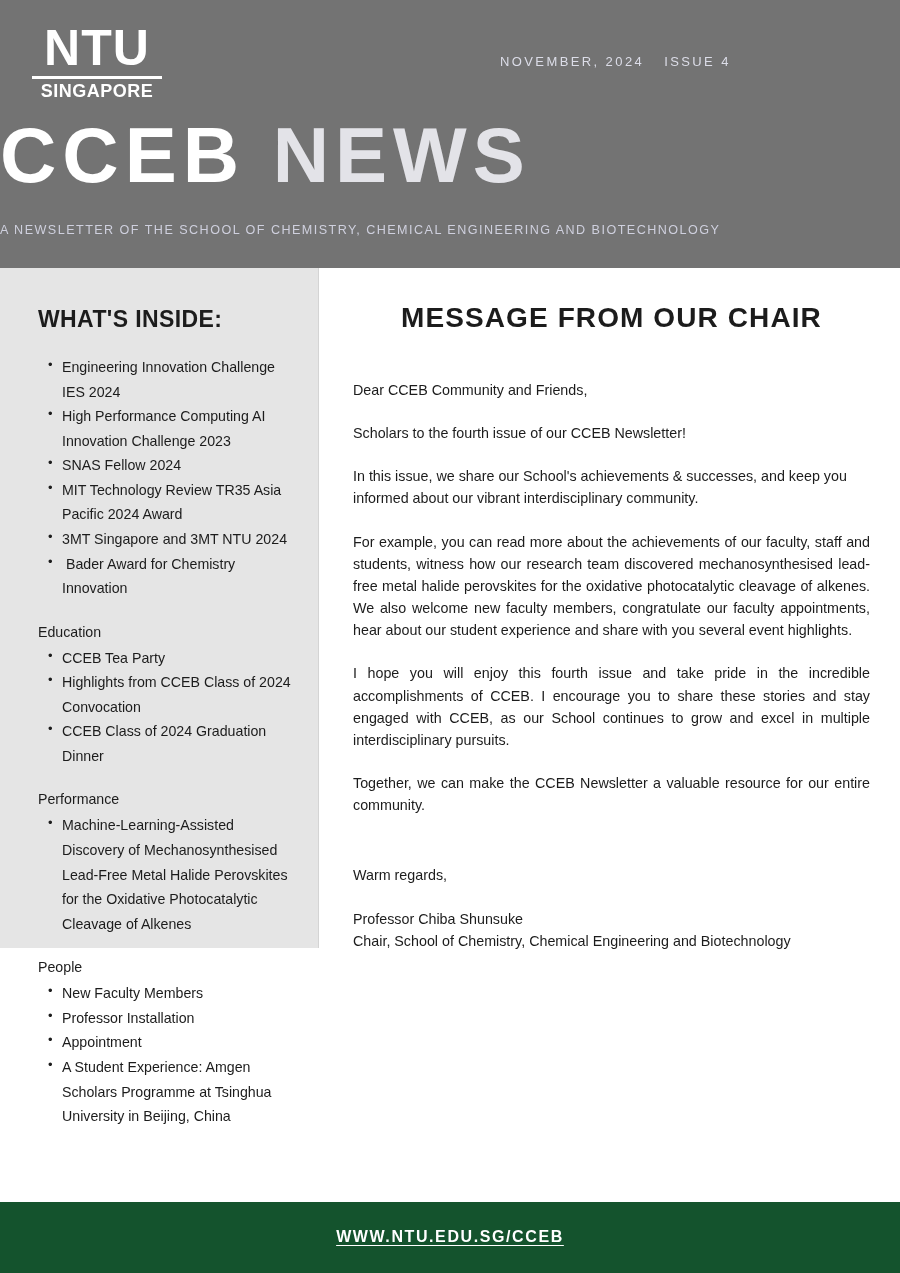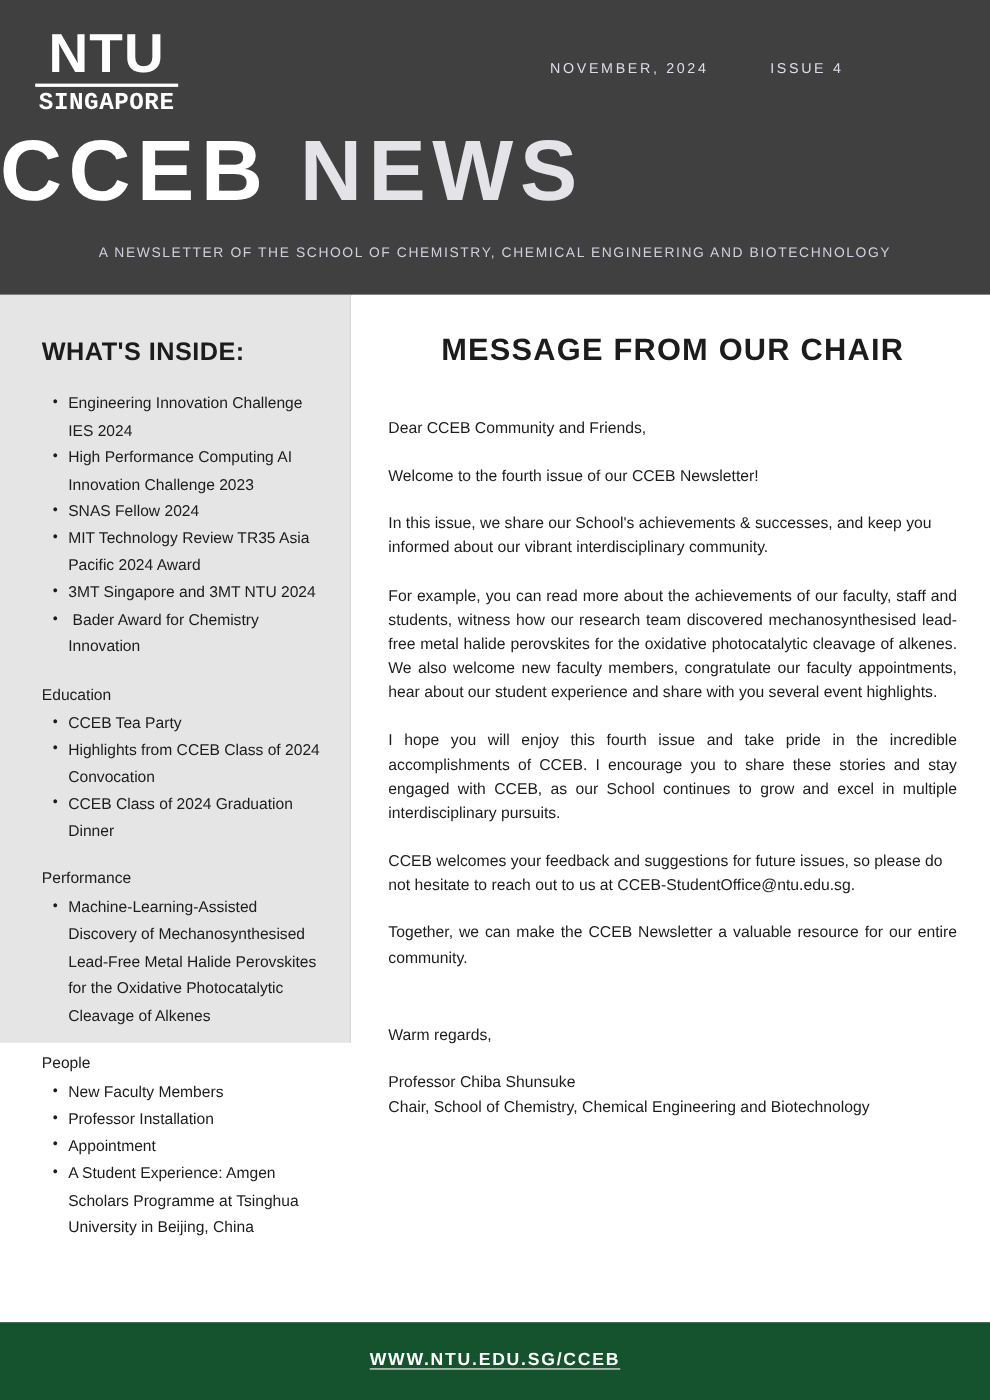--- a/index.html
+++ b/index.html
@@ -20,21 +20,21 @@
     background: #ffffff;
   }
 
   
   .header {
     position: absolute;
     left: 0;
     top: 0;
     width: 900px;
     height: 268px;
-    background: #404040;
+    background: #737373;
     overflow: hidden;
   }
   .logo {
     position: absolute;
     left: 32px;
     top: 24px;
     width: 130px;
     color: #ffffff;
     text-align: center;
   }
@@ -44,56 +44,55 @@
     letter-spacing: 1px;
     line-height: 0.98;
     font-family: "Liberation Sans", sans-serif;
   }
   .logo-rule {
     height: 3px;
     background: #ffffff;
     margin: 3px 0 3px 0;
   }
   .logo-sg {
-    font-size: 22px;
+    font-size: 18px;
     font-weight: bold;
     letter-spacing: 0.5px;
     line-height: 1.05;
-    font-family: Liberation Mono, monospace;
   }
   .meta {
     position: absolute;
     top: 54px;
     left: 500px;
     width: 360px;
     color: #dcdde8;
     font-size: 13px;
     letter-spacing: 2.4px;
     display: flex;
-    gap: 56px;
+    gap: 20px;
   }
   .title {
     position: absolute;
     top: 116px;
     left: 0;
     width: 720px;
     font-size: 78px;
     font-weight: bold;
     letter-spacing: 6px;
     line-height: 1;
     white-space: nowrap;
   }
   .title .t-a { color: #ffffff; }
   .title .t-b { color: #e3e3e8; }
   .subtitle {
     position: absolute;
     top: 223px;
     left: 0;
     width: 900px;
-    text-align: center;
+    text-align: left;
     color: #cfd0de;
     font-size: 12.6px;
     letter-spacing: 1.45px;
     white-space: nowrap;
   }
 
   
   .body-area {
     position: absolute;
     left: 0;
@@ -275,25 +274,24 @@
               </ul>
             </div>
           </div>
       </div>
     </div>
 
     <div class="main">
       <div class="main-title">MESSAGE FROM OUR CHAIR</div>
 
       <p class="para">Dear CCEB Community and Friends,</p>
-      <p class="para">Welcome to the fourth issue of our CCEB Newsletter!</p>
+      <p class="para">Scholars to the fourth issue of our CCEB Newsletter!</p>
       <p class="para">In this issue, we share our School's achievements &amp; successes, and keep you informed about our vibrant interdisciplinary community.</p>
       <p class="para justify">For example, you can read more about the achievements of our faculty, staff and students, witness how our research team discovered mechanosynthesised lead-free metal halide perovskites for the oxidative photocatalytic cleavage of alkenes. We also welcome new faculty members, congratulate our faculty appointments, hear about our student experience and share with you several event highlights.</p>
       <p class="para justify">I hope you will enjoy this fourth issue and take pride in the incredible accomplishments of CCEB.  I encourage you to share these stories and stay engaged with CCEB, as our School continues to grow and excel in multiple interdisciplinary pursuits.</p>
-      <p class="para">CCEB welcomes your feedback and suggestions for future issues, so please do not hesitate to reach out to us at CCEB-StudentOffice@ntu.edu.sg.</p>
       <p class="para justify tight">Together, we can make the CCEB Newsletter a valuable resource for our entire community.</p>
 
       <div class="sig-gap"></div>
 
       <p class="para">Warm regards,</p>
       <p class="sig-line">Professor Chiba Shunsuke</p>
       <p class="sig-line">Chair, School of Chemistry, Chemical Engineering and Biotechnology</p>
     </div>
   </div>
 

